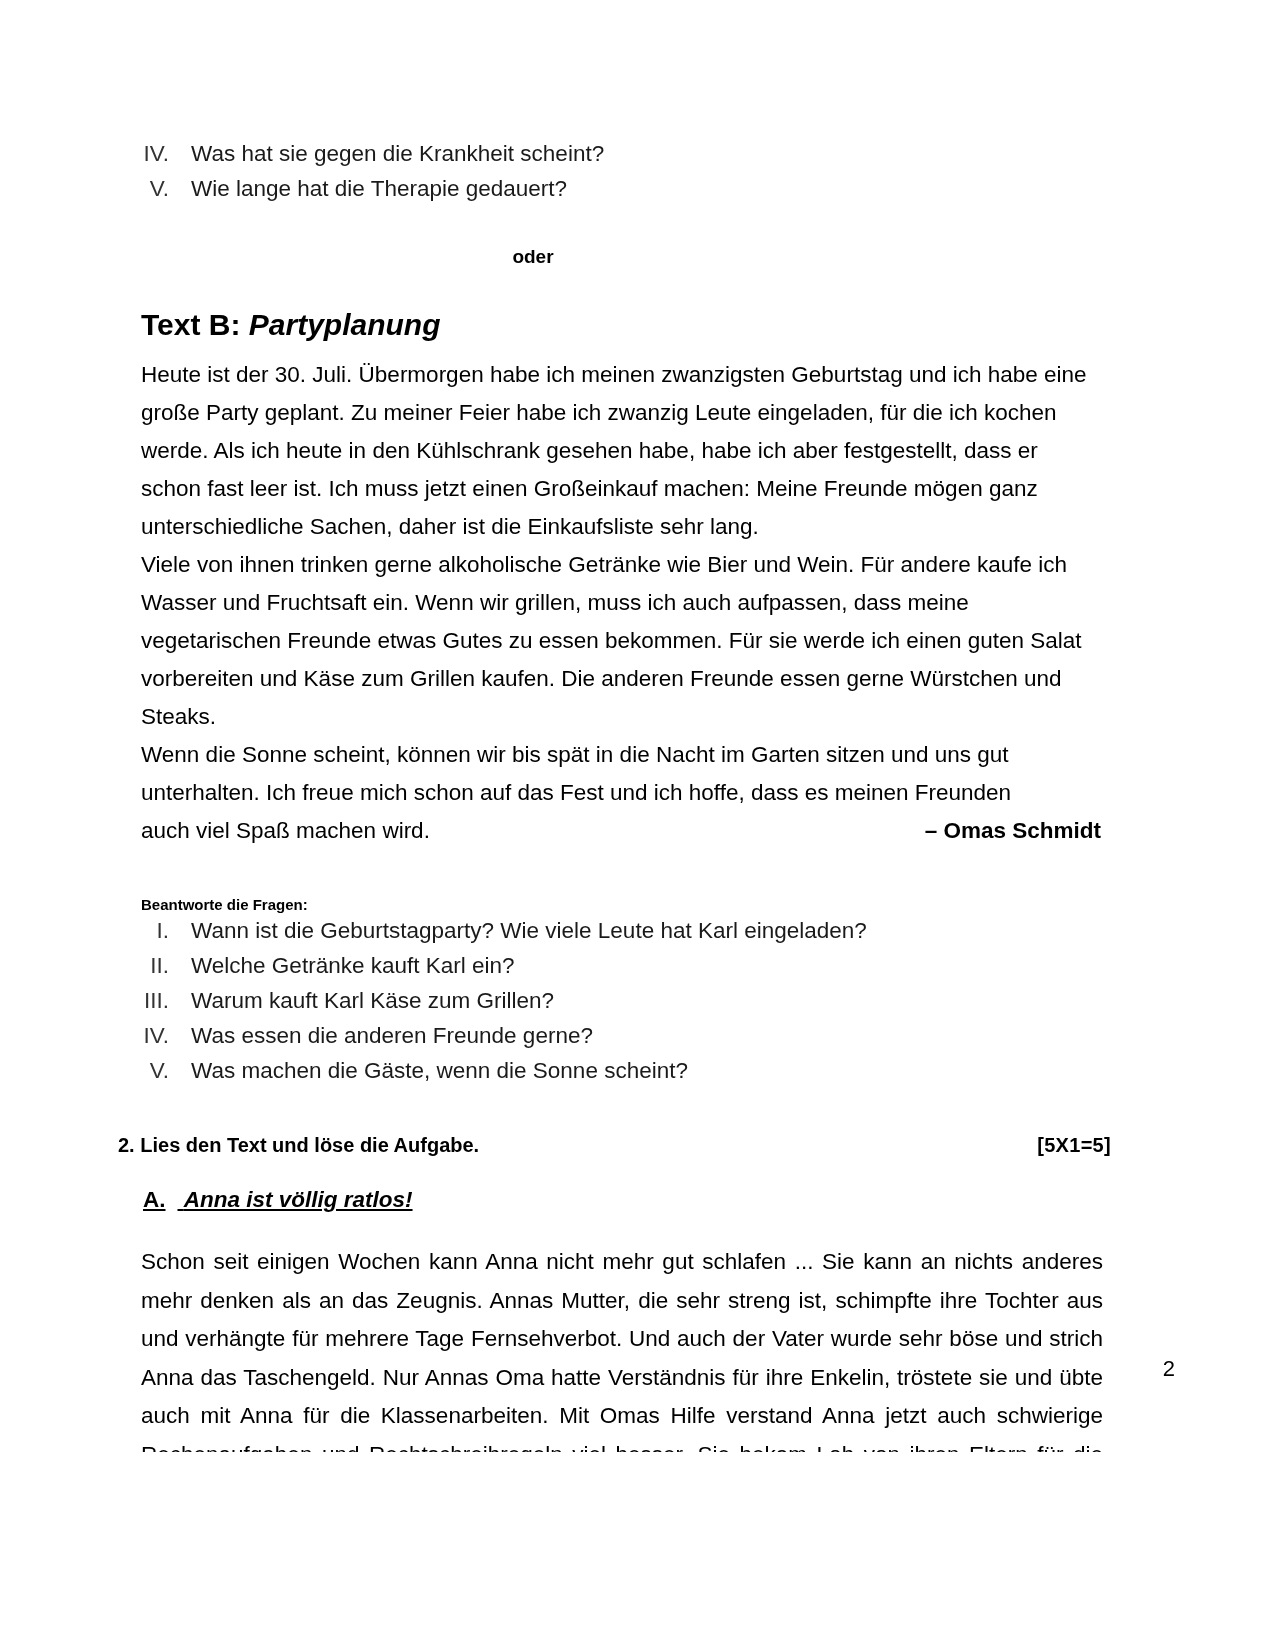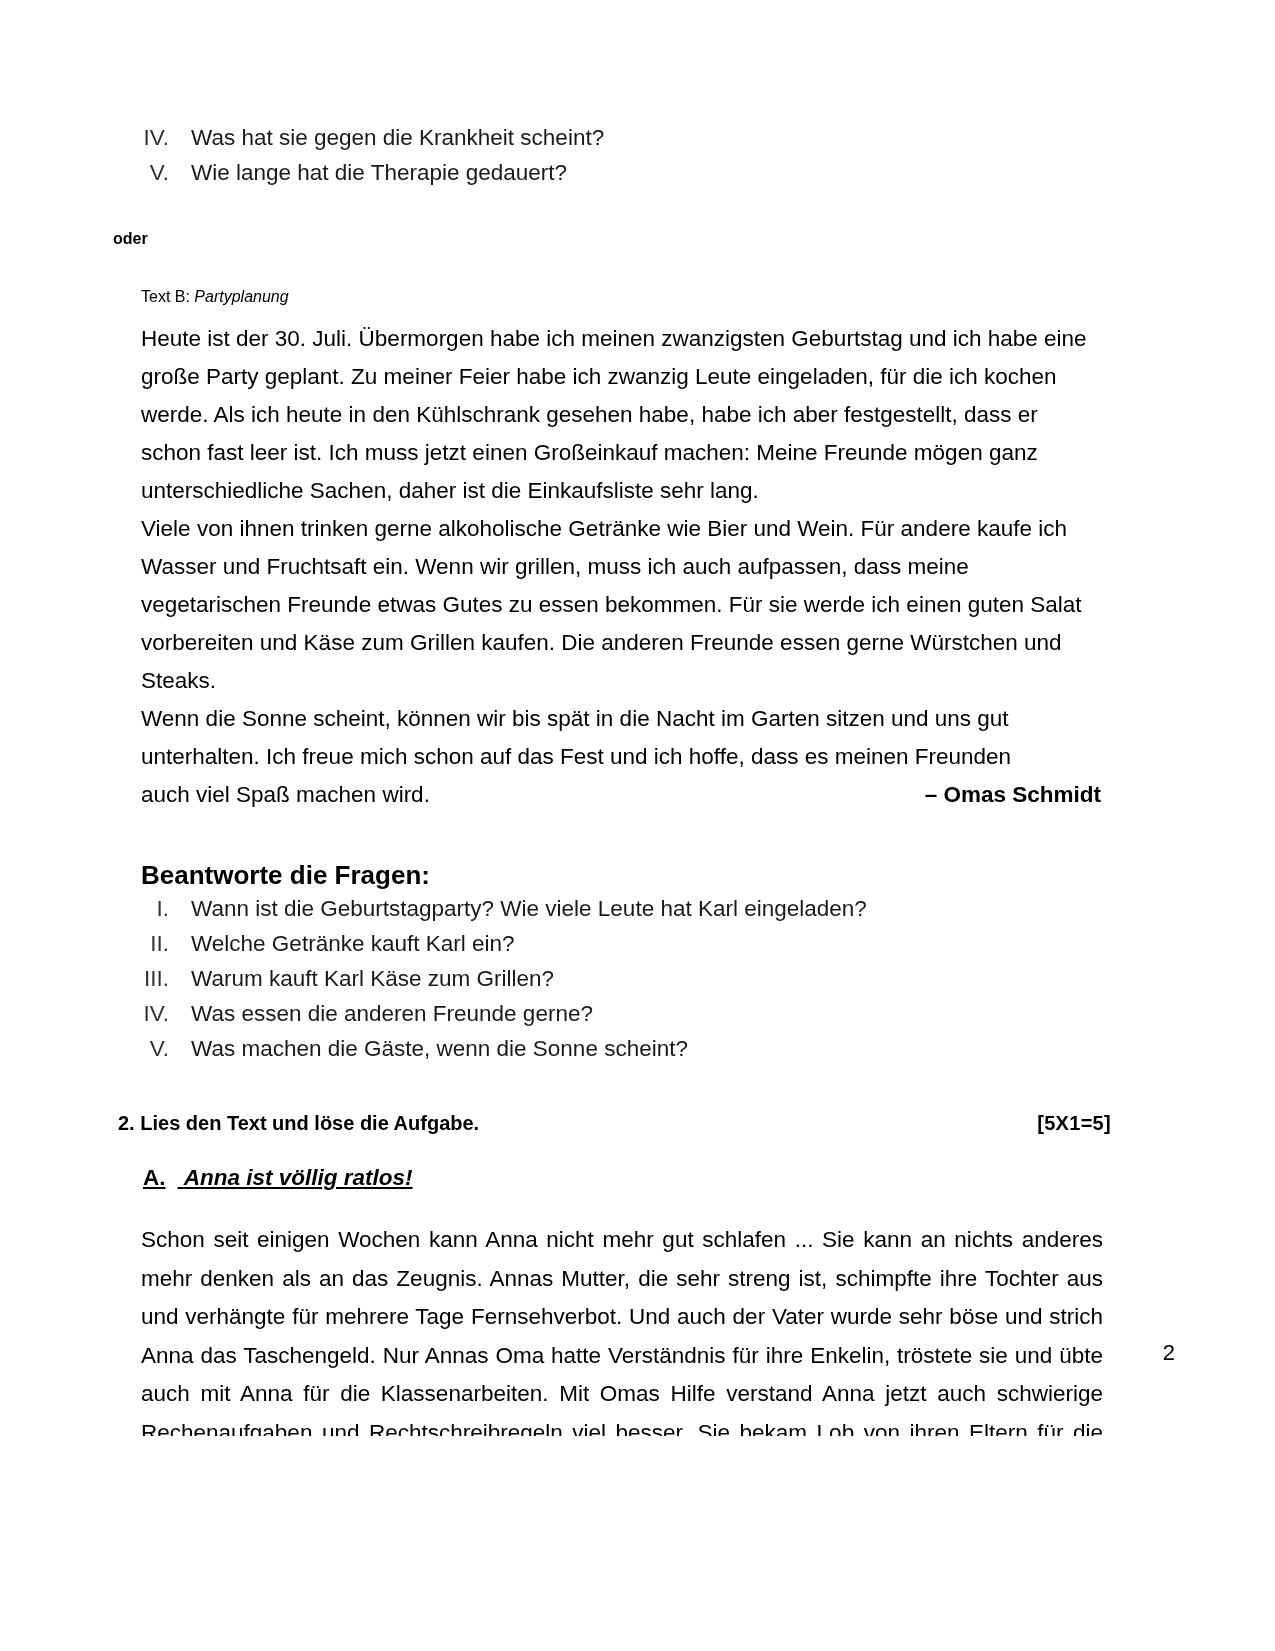--- a/index.html
+++ b/index.html
@@ -8,21 +8,21 @@
     background: #ffffff;
   }
   body {
     font-family: "Liberation Sans", sans-serif;
     color: #000000;
   }
   .page {
     position: relative;
     width: 1275px;
     height: 1436px;
-    margin: 0 auto;
+    margin: 16px auto;
     background: #ffffff;
     box-sizing: border-box;
     overflow: hidden;
   }
   .content {
     position: absolute;
     left: 113px;
     top: 120px;
     width: 1010px;
   }
@@ -46,31 +46,31 @@
     text-align: right;
     padding-right: 22px;
     box-sizing: border-box;
     color: #333333;
   }
   .roman-item .qtext {
     flex: 1 1 auto;
   }
 
   .oder {
-    text-align: left;
-    font-weight: bold;
-    font-size: 16px;
+    text-align: center;
+    font-weight: bold;
+    font-size: 19px;
     margin-top: 40px;
     margin-bottom: 0;
     padding-right: 170px;
   }
 
   .text-heading {
-    font-size: 16px;
-    font-weight: normal;
+    font-size: 30px;
+    font-weight: bold;
     margin-top: 40px;
     margin-bottom: 0;
     padding-left: 28px;
   }
   .text-heading .italic-title {
     font-style: italic;
   }
 
   .body-para {
     font-size: 22.5px;
@@ -90,21 +90,21 @@
     line-height: 38px;
     padding-left: 28px;
     width: 960px;
   }
   .signature-line .sig {
     float: right;
     font-weight: bold;
   }
 
   .bold-label {
-    font-size: 26px;
+    font-size: 15px;
     font-weight: bold;
     margin: 0;
     padding-left: 28px;
   }
   .spacer-lg { height: 46px; }
   .spacer-md { height: 30px; }
 
   .section-head {
     display: flex;
     align-items: baseline;

